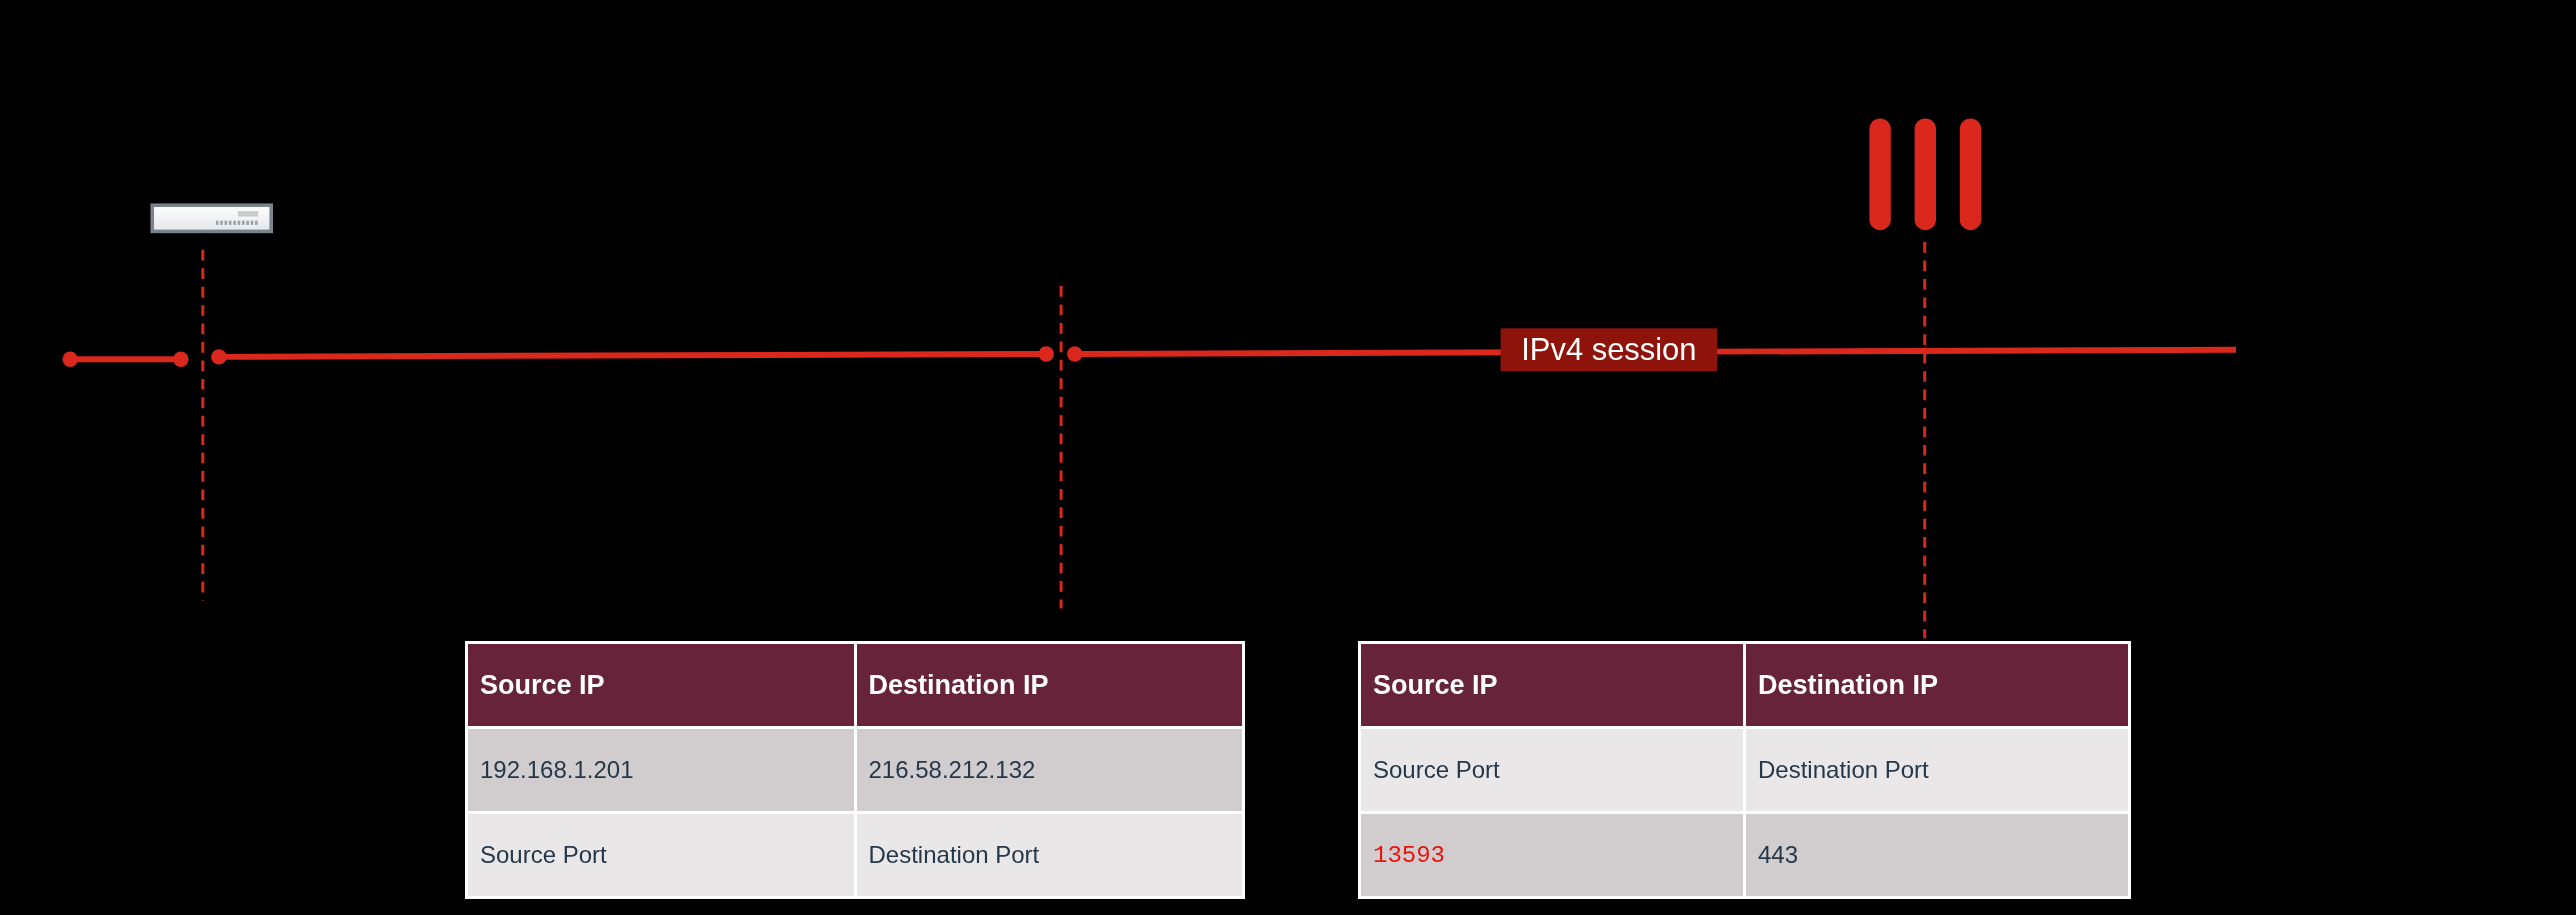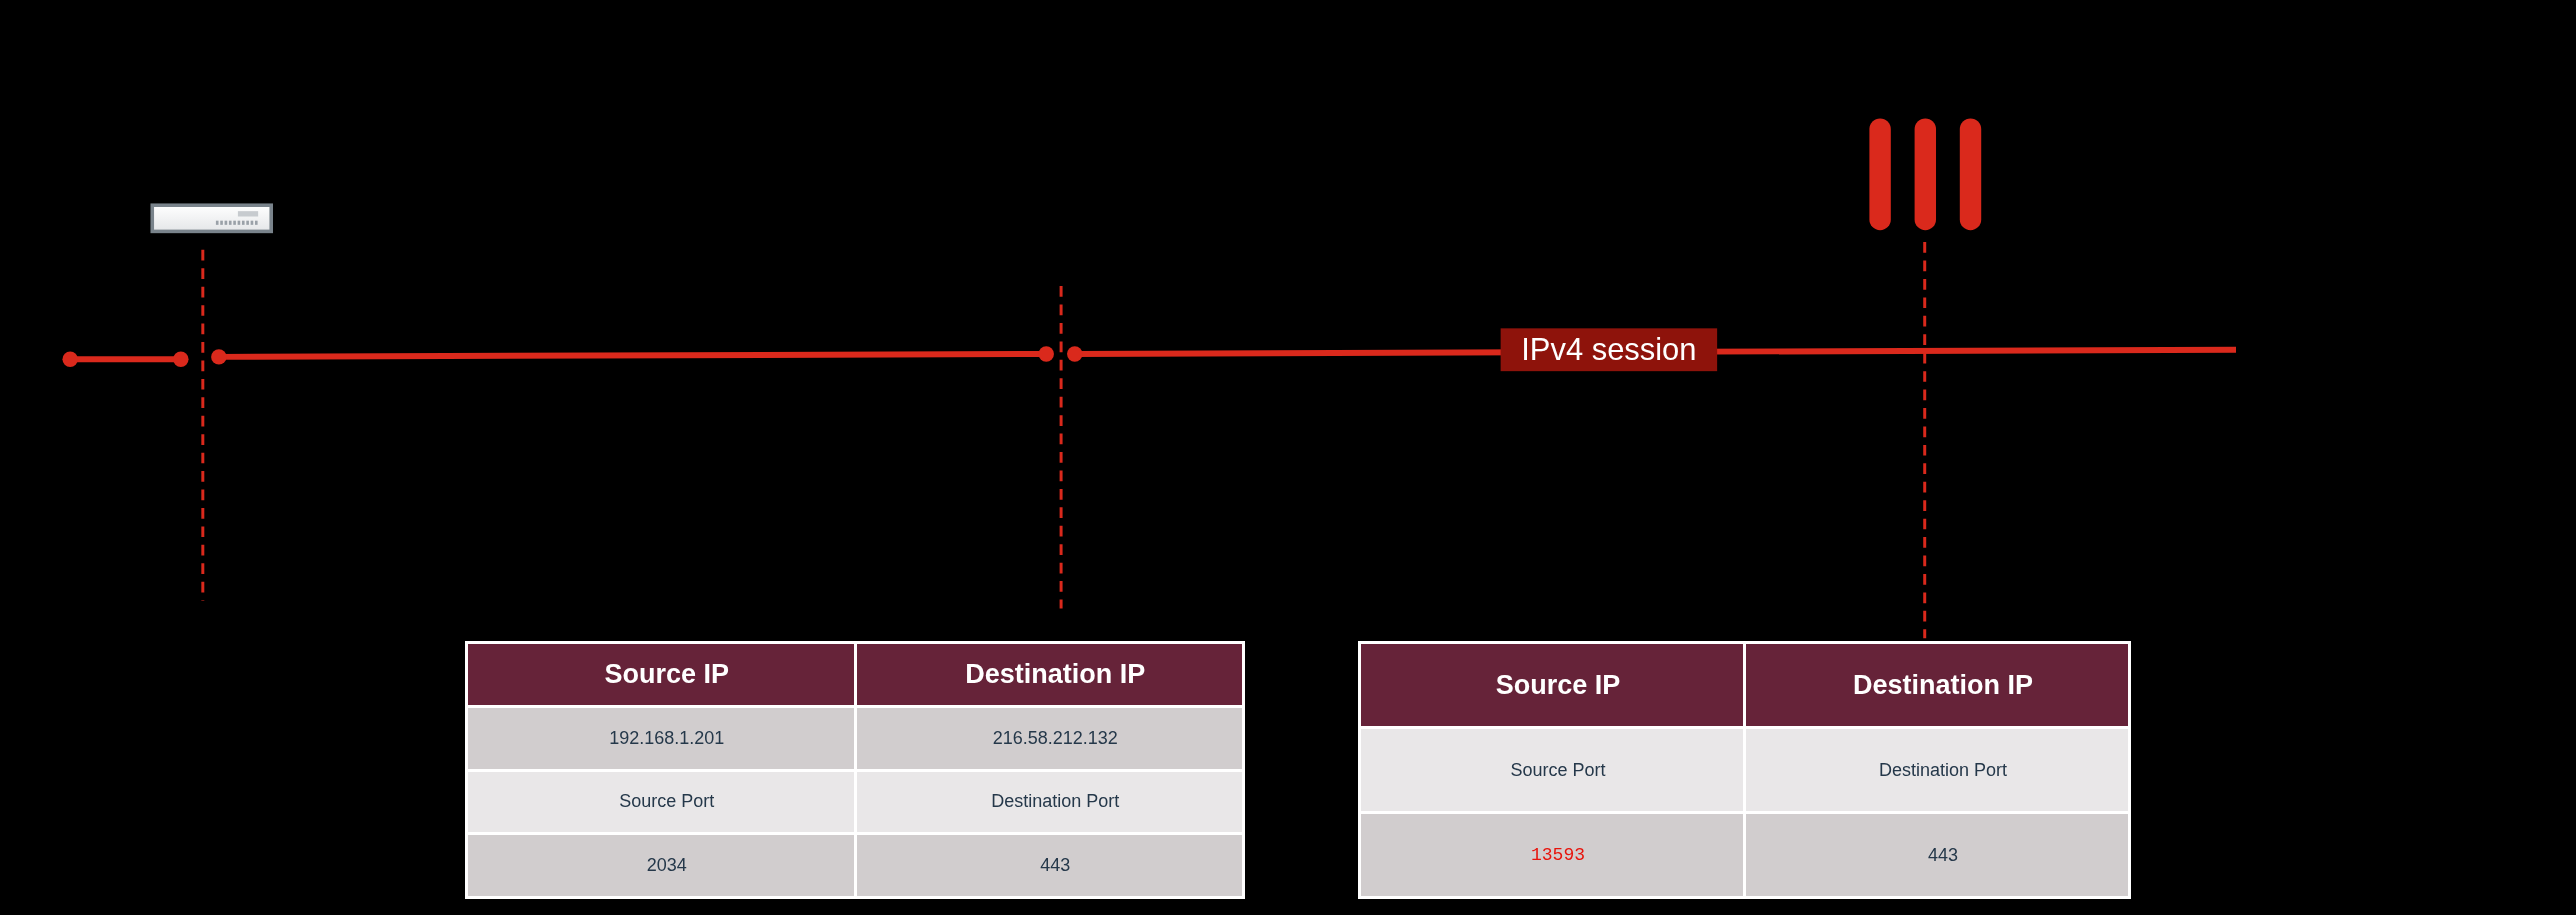--- a/index.html
+++ b/index.html
@@ -32,34 +32,34 @@
     border-collapse: separate;
     border-spacing: 3.6px;
     background: #ffffff;
     table-layout: fixed;
   }
   .nat-table.left  { left: 465px;  width: 780px; }
   .nat-table.right { left: 1358px; width: 773px; }
   .nat-table tr { height: 60px; }
   .nat-table th, .nat-table td {
     width: 50%;
-    text-align: center;
+    text-align: left;
     vertical-align: middle;
-    padding: 0 6px 0 18px;
+    padding: 0 6px 0 12px;
     white-space: nowrap;
     overflow: hidden;
   }
   .nat-table th {
     background: var(--header_bg, #662339);
     color: #ffffff;
     font-weight: bold;
     font-size: 27px;
   }
   .nat-table td {
-    font-size: 18px;
+    font-size: 24px;
     color: var(--cell_text, #25384a);
   }
   .nat-table tr.row-gray td  { background: var(--row_gray, #d1cdce); }
   .nat-table tr.row-light td { background: var(--row_light, #e9e7e8); }
   .nat-table td.port-red { color: var(--port_red, #e8130b); font-family: Liberation Mono, monospace; }
 </style>
 </head>
 <body>
 
 <div class="canvas">
@@ -128,24 +128,20 @@
       <th>Destination IP</th>
     </tr>
     <tr class="row-gray">
       <td>192.168.1.201</td>
       <td>216.58.212.132</td>
     </tr>
     <tr class="row-light">
       <td>Source Port</td>
       <td>Destination Port</td>
     </tr>
-    <tr class="row-gray">
-      <td>2034</td>
-      <td>443</td>
-    </tr>
   </tbody>
     </table>
 
   <table class="nat-table right">
     <tbody>
         <tr>
       <th>Source IP</th>
       <th>Destination IP</th>
     </tr>
     <tr class="row-light">

